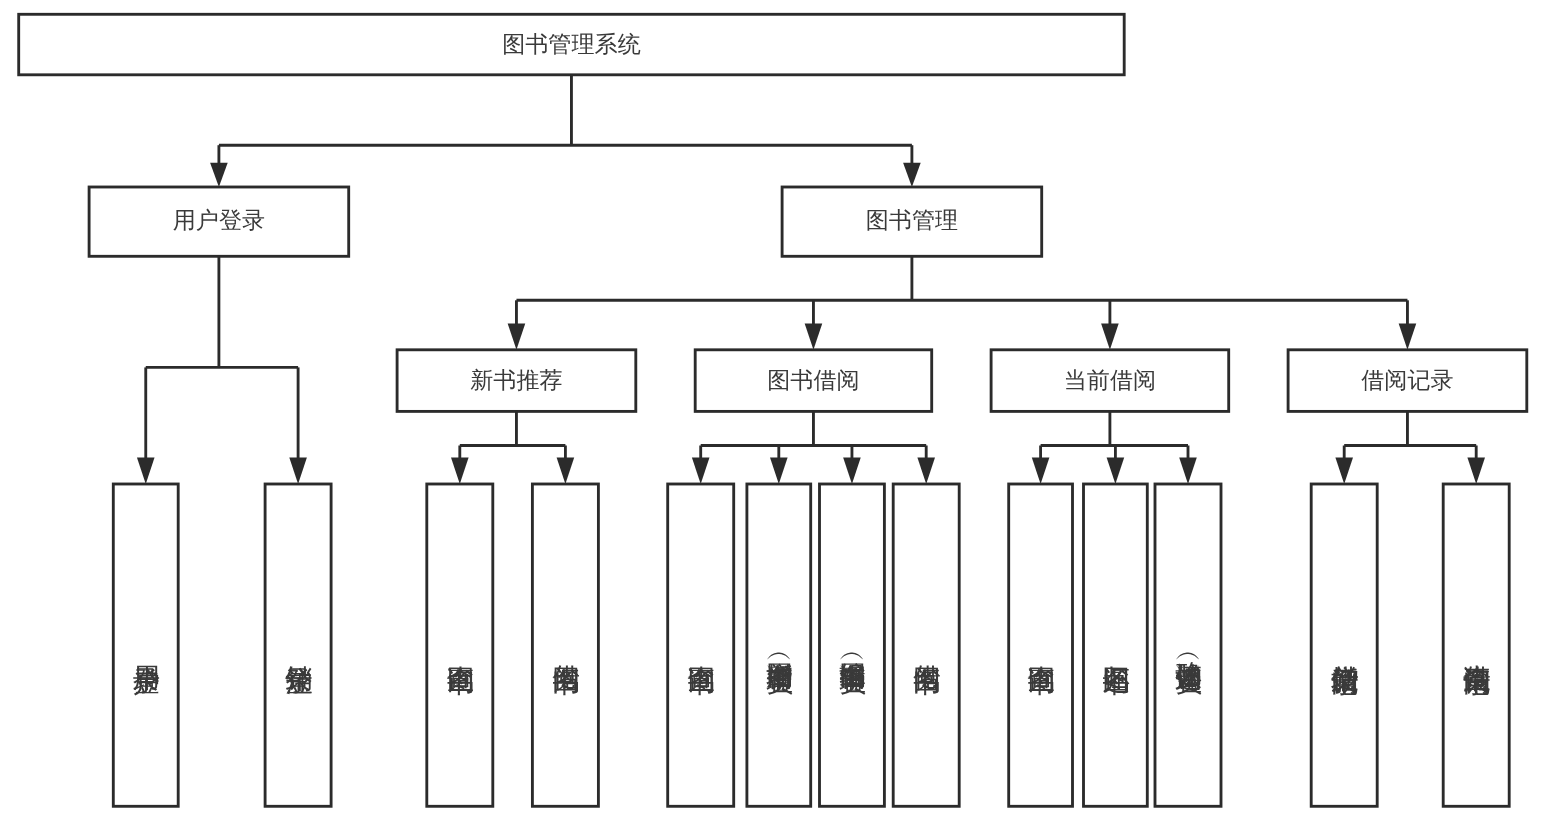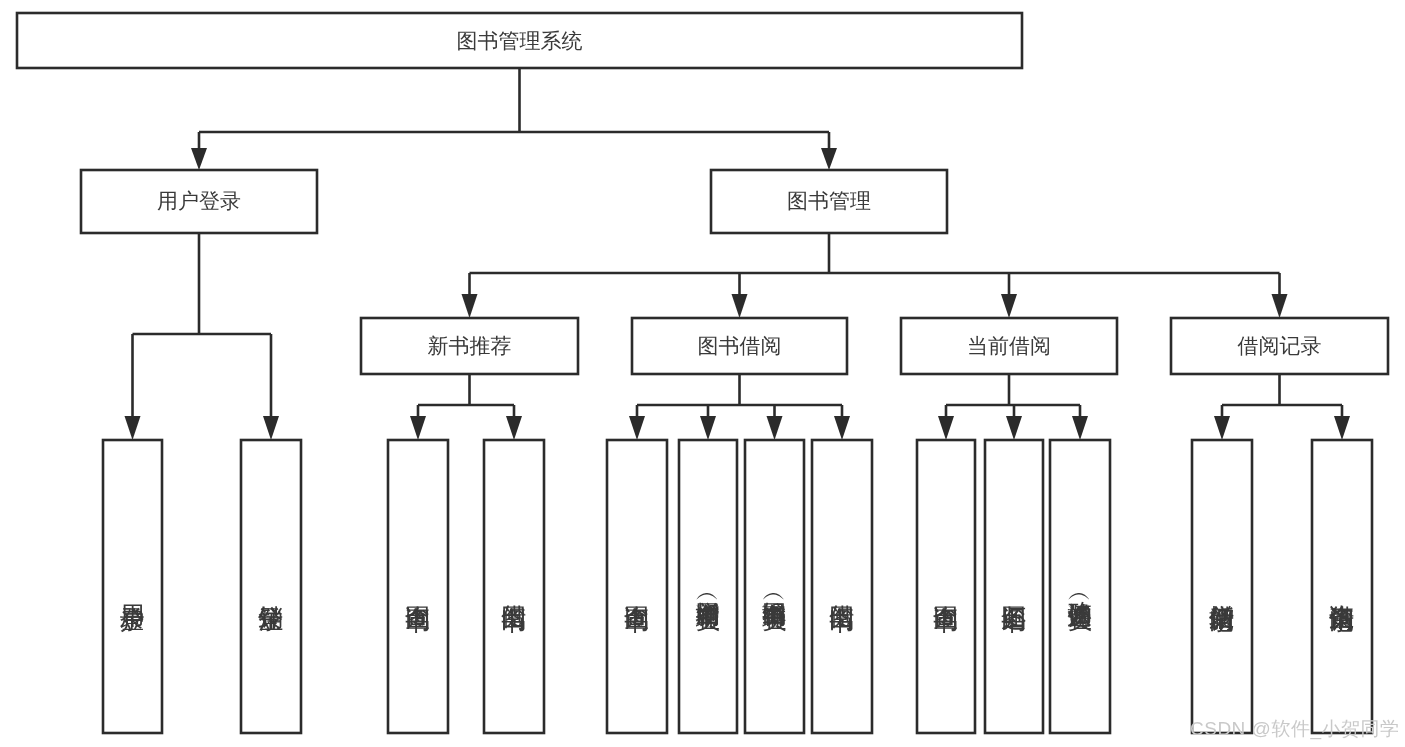--- a/index.html
+++ b/index.html
@@ -201,15 +201,14 @@
   <div class="leaf-label" style="left:607px; top:440px; width:60px; height:293px;">查询图书</div>
   <div class="leaf-label" style="left:679px; top:440px; width:58px; height:293px; font-size:24px;">新增图书（管理员）</div>
   <div class="leaf-label" style="left:745px; top:440px; width:59px; height:293px; font-size:24px;">编辑图书（管理员）</div>
   <div class="leaf-label" style="left:812px; top:440px; width:60px; height:293px;">借阅图书</div>
   <div class="leaf-label" style="left:917px; top:440px; width:58px; height:293px;">查询图书</div>
   <div class="leaf-label" style="left:985px; top:440px; width:58px; height:293px;">归还图书</div>
   <div class="leaf-label" style="left:1050px; top:440px; width:60px; height:293px; font-size:24px;">确认归还（管理员）</div>
   <div class="leaf-label" style="left:1192px; top:440px; width:60px; height:293px;">新增借阅记录</div>
   <div class="leaf-label" style="left:1312px; top:440px; width:60px; height:293px;">查询借阅记录</div>
 
-  <div class="watermark" style="left:1190px; top:716px;">CSDN @软件_小贺同学</div>
 
 </div>
 
 </body></html>

